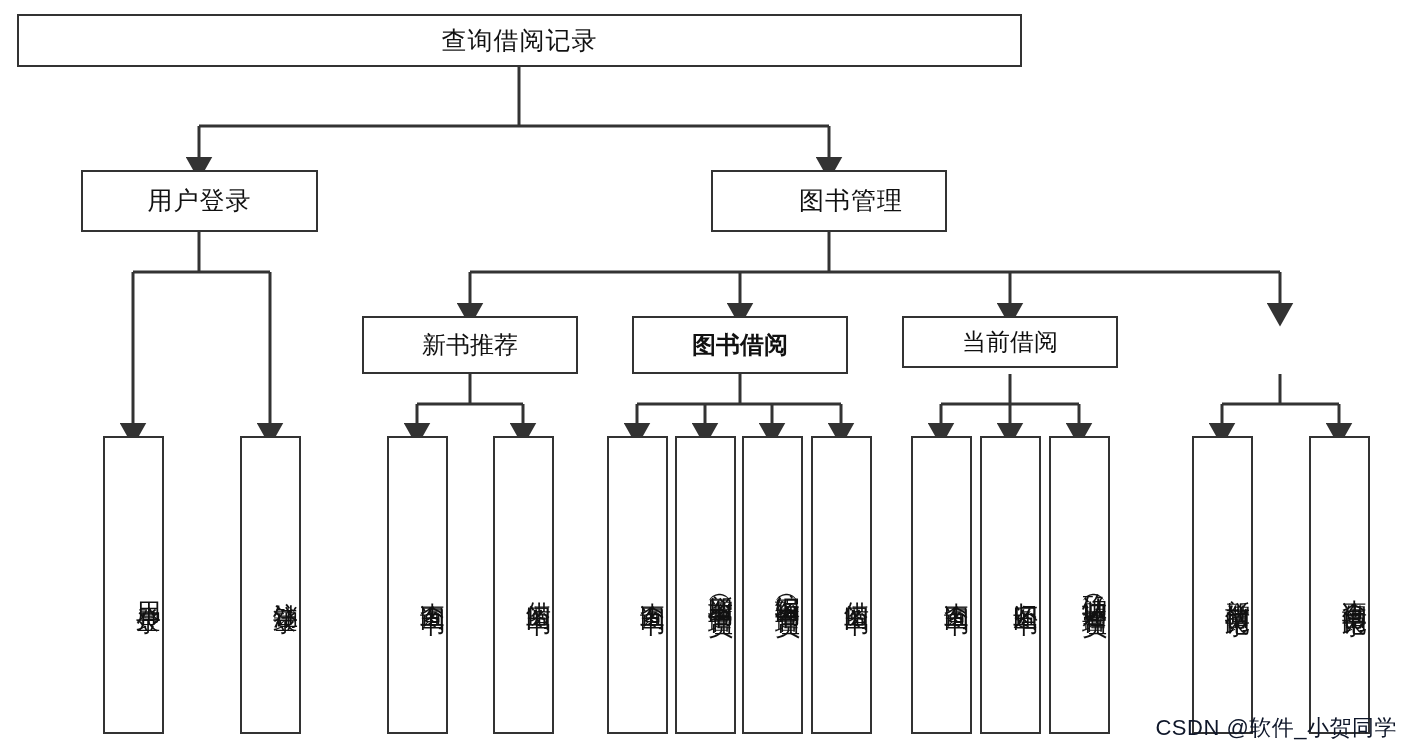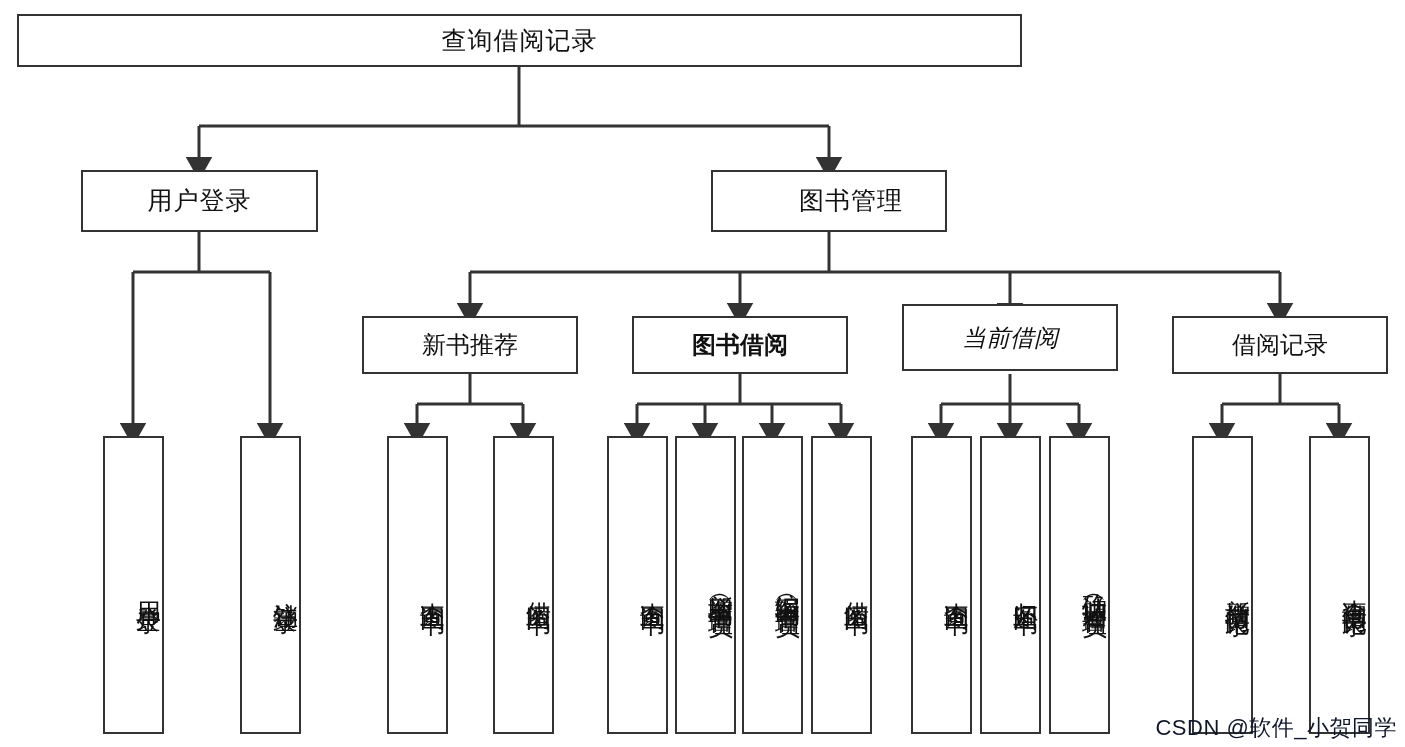--- a/index.html
+++ b/index.html
@@ -141,25 +141,22 @@
   <div class="node h" style="left:711px; top:170px; width:236px; height:62px;padding-left:44px;">
     <span>图书管理</span>
   </div>
 
   <div class="node lvl2" style="left:362px; top:316px; width:216px; height:58px;align-items:center;">
     <span>新书推荐</span>
   </div>
   <div class="node lvl2" style="left:632px; top:316px; width:216px; height:58px;font-weight:bold;">
     <span>图书借阅</span>
   </div>
-  <div class="node lvl2" style="left:902px; top:304px; width:216px; height:67px;font-style:italic;">
+  <div class="node lvl2" style="left:902px; top:316px; width:216px; height:52px;">
     <span>当前借阅</span>
-  </div>
-  <div class="node lvl2" style="left:1172px; top:316px; width:216px; height:58px;">
-    <span>借阅记录</span>
   </div>
 
   <div class="node leaf" style="left:103px; top:436px; width:61px; height:298px;">
     <span class="leaf-label">用户登录</span>
   </div>
   <div class="node leaf" style="left:240px; top:436px; width:61px; height:298px;">
     <span class="leaf-label">注销登录</span>
   </div>
 
   <div class="node leaf" style="left:387px; top:436px; width:61px; height:298px;">

